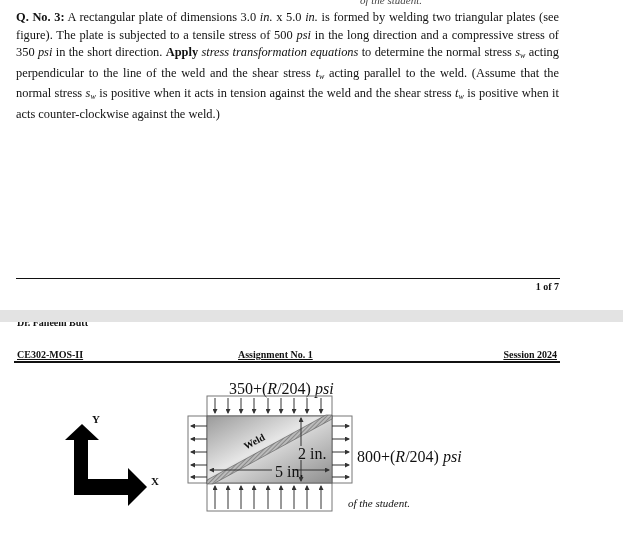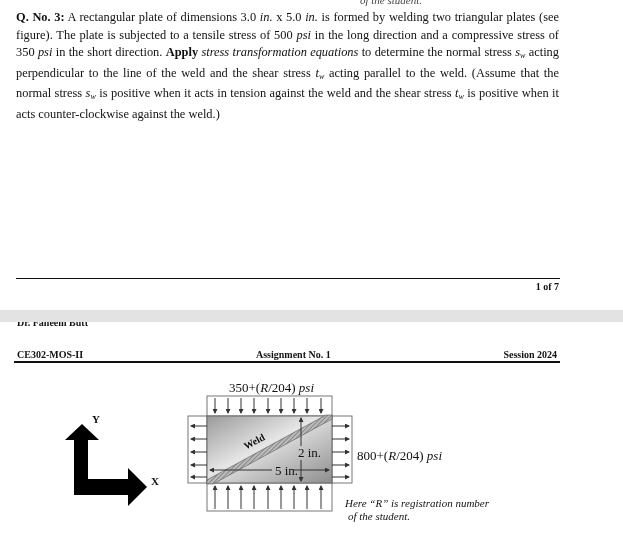--- a/index.html
+++ b/index.html
@@ -24,31 +24,31 @@
     position: absolute; left: 16px; top: 278px; width: 544px; height: 1px; background: #111;
   }
   .footer-left, .footer-right, .hdr {
     position: absolute; font-size: 10px; font-weight: bold;
   }
   .footer-left { left: 17px; top: 281px; margin-top: 36px; }
   .footer-right { right: 64px; top: 281px; }
   .page-gap {
     position: absolute; left: 0; top: 310px; width: 623px; height: 12px; background: #e3e3e3;
   }
-  .hdr { top: 349px; }
+  .hdr { top: 349px; text-decoration: underline; }
   .hdr-left { left: 17px; }
-  .hdr-center { left: 256px; text-align: right; }
+  .hdr-center { left: 238px; text-align: right; }
   .hdr-right { right: 66px; }
   .header-rule {
     position: absolute; left: 14px; top: 361px; width: 546px; height: 1.5px; background: #111;
   }
   .axes { position: absolute; left: 60px; top: 412px; width: 110px; height: 95px; }
   .axis-label { position: absolute; font-size: 11px; font-weight: bold; }
   .fig { position: absolute; left: 186px; top: 378px; width: 200px; height: 140px; }
-  .fig-label { position: absolute; font-size: 13px; white-space: nowrap; }
+  .fig-label { position: absolute; font-size: 16px; white-space: nowrap; }
   .fig-label i { font-style: italic; }
   .note {
     position: absolute; left: 345px; top: 497px; font-size: 11px; font-style: italic; line-height: 13px;
   }
 </style>
 </head>
 <body>
 
 <div class="cutoff">of the student.</div>
 
@@ -140,15 +140,14 @@
       <line x1="107" y1="92" x2="143" y2="92" marker-end="url(#ah)"></line>
     </g>
   </svg>
   <div class="fig-label" style="left:57px; top:58px; transform:rotate(-28deg); font-weight:bold; font-size:10px;">Weld</div>
   <div class="fig-label" style="left:112px; top:67px;">2 in.</div>
   <div class="fig-label" style="left:89px; top:85px;">5 in.</div>
   <div class="fig-label" style="left:171px; top:70px;"><span>800+(</span><i>R</i><span>/204) </span><i>psi</i></div>
 </div>
 
 <div class="note">
-  <div>Here “R” is registration number</div>
   <div style="padding-left:3px;">of the student.</div>
 </div>
 
 </body></html>

